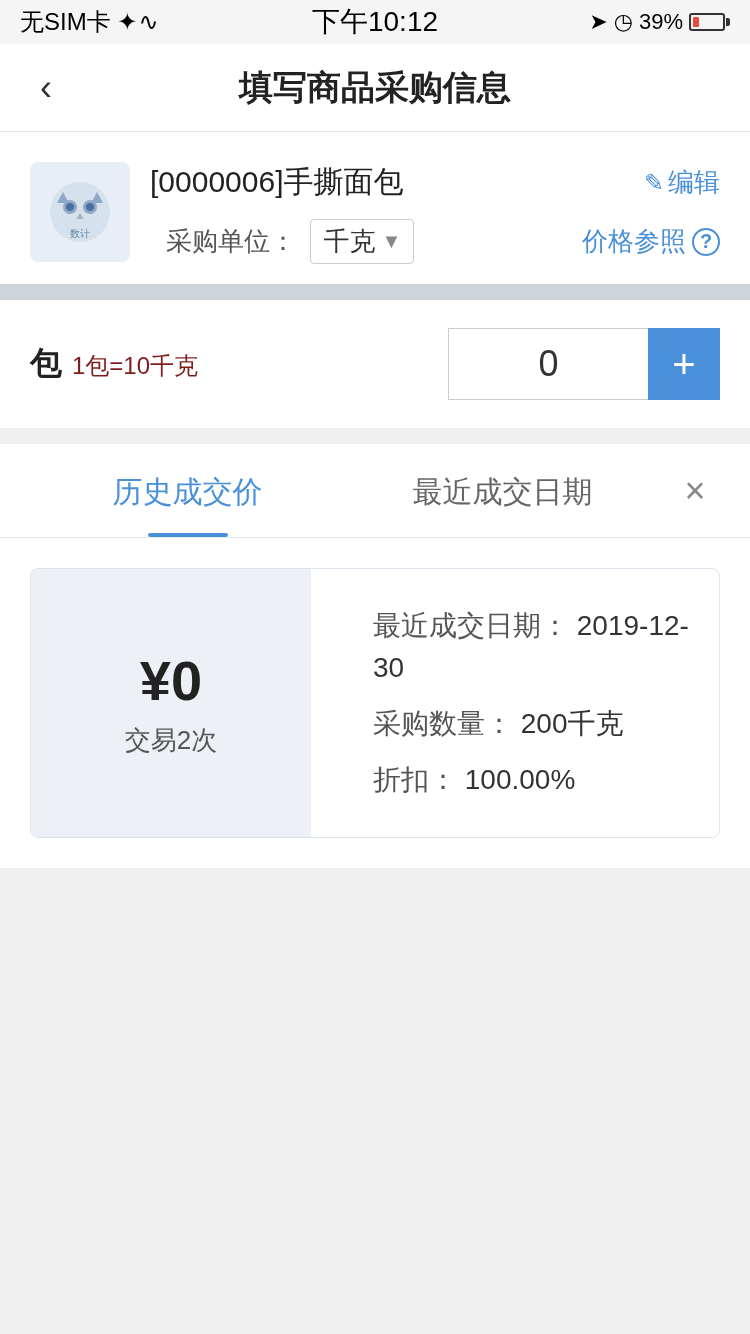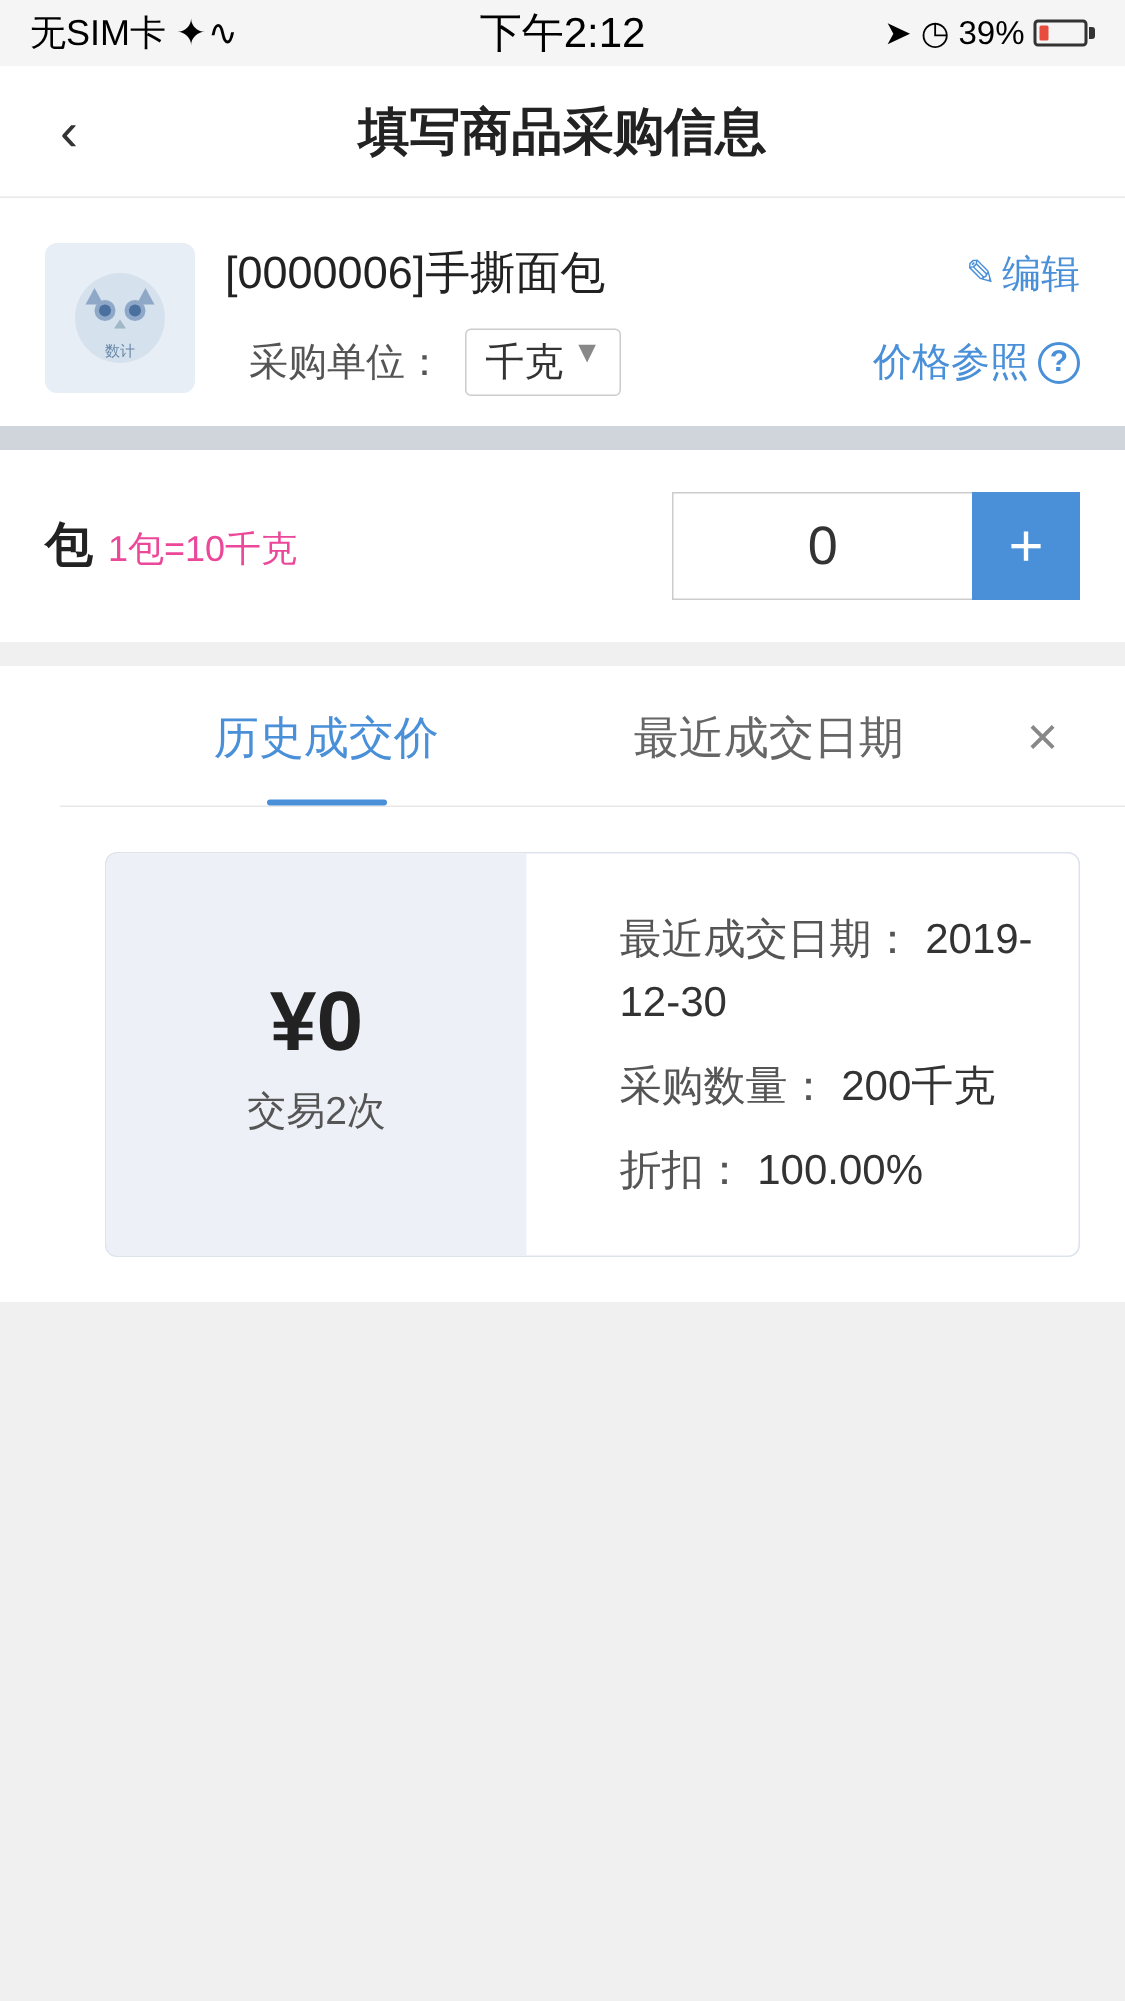--- a/index.html
+++ b/index.html
@@ -152,20 +152,21 @@
       align-items: center;
       justify-content: space-between;
     }
     .unit-label {
       font-size: 26px;
       color: #555;
       margin-left: 16px;
     }
     .unit-select {
       display: inline-flex;
+      align-items: center;
       border: 1px solid #ccc;
       border-radius: 4px;
       padding: 4px 12px;
       font-size: 26px;
       color: #333;
       background: #fff;
       gap: 6px;
       cursor: pointer;
       margin-left: 10px;
     }
@@ -215,21 +216,21 @@
       align-items: baseline;
       gap: 10px;
     }
     .quantity-unit {
       font-size: 32px;
       color: #222;
       font-weight: 600;
     }
     .quantity-conversion {
       font-size: 24px;
-      color: #ec4899;
+      color: #7f1d1d;
     }
     .quantity-controls {
       display: flex;
       align-items: center;
       gap: 0;
     }
     .quantity-input-box {
       width: 200px;
       height: 72px;
       border: 1px solid #ccc;
@@ -252,21 +253,20 @@
       font-size: 40px;
       color: #fff;
       cursor: pointer;
     }
 
     
     .tabs-section {
       width: 750px;
       background: #ffffff;
       margin-top: 16px;
-      padding-left: 40px;
     }
     .tabs-header {
       display: flex;
       align-items: center;
       border-bottom: 1px solid #e8e8e8;
       padding: 0 30px;
       position: relative;
     }
     .tab-item {
       flex: 1;
@@ -358,21 +358,21 @@
     }
   </style>
 </head>
 <body>
 
 <div class="status-bar">
   <div class="status-left">
     <span>无SIM卡 ✦</span>
     <span>∿</span>
   </div>
-  <span class="status-center">下午2:12</span>
+  <span class="status-center">下午10:12</span>
   <div class="status-right">
     <span>➤</span>
     <span>◷</span>
     <span>39%</span>
     <span class="battery-icon">
       <span class="battery-body">
         <span class="battery-fill"></span>
       </span>
       <span class="battery-tip"></span>
     </span>

